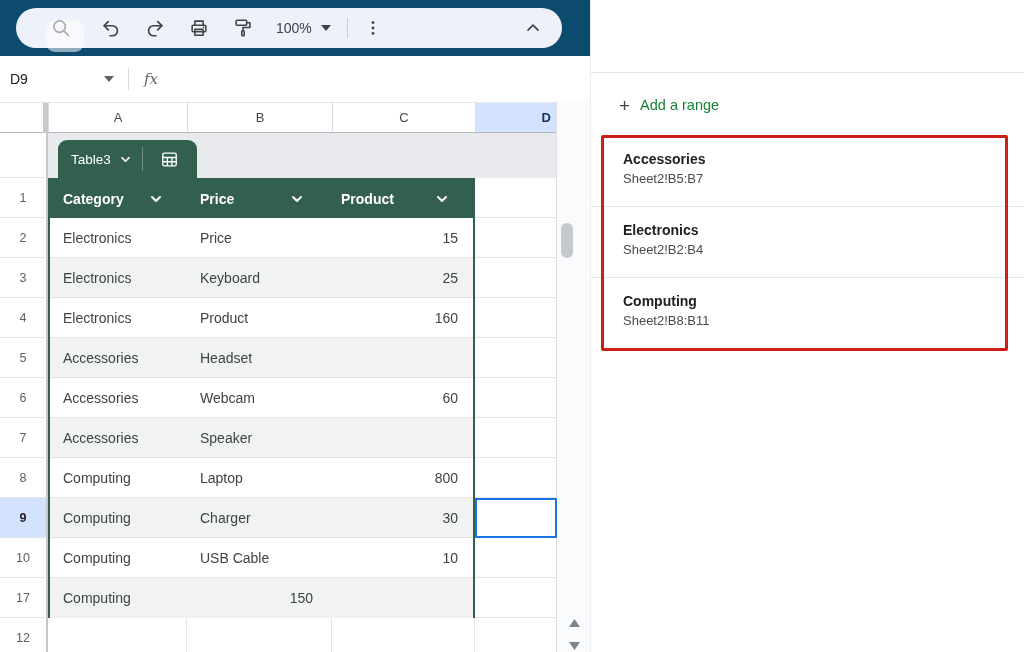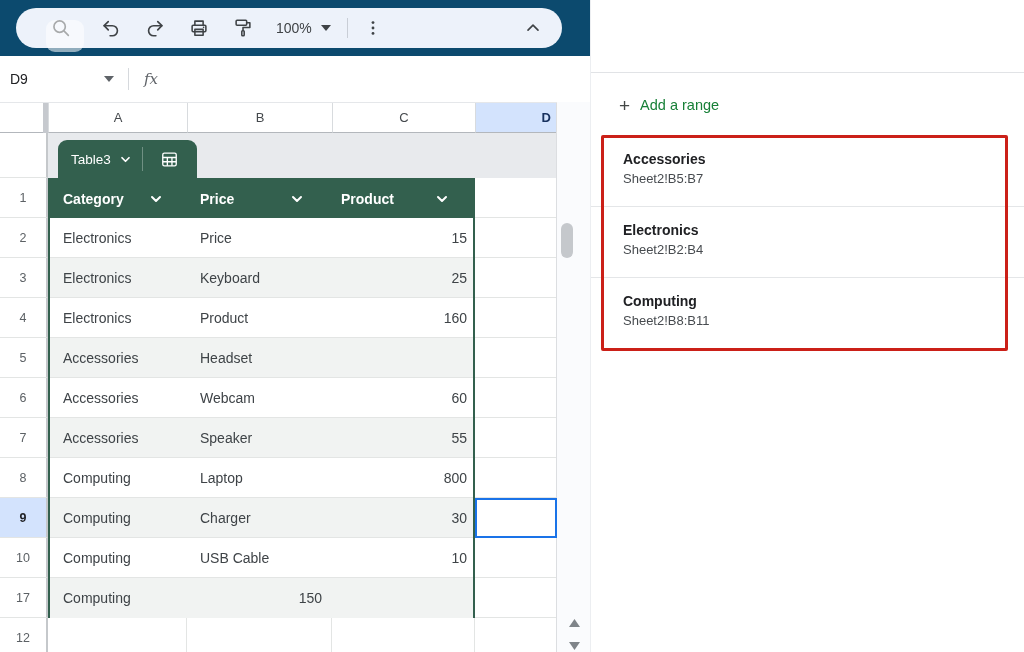--- a/index.html
+++ b/index.html
@@ -47,21 +47,21 @@
   .chip-iconbox { width:54px; display:flex; align-items:center; justify-content:center; cursor:pointer; }
 
   
   .gtable { position:absolute; left:48px; top:76px; width:427px; height:440px; border:2px solid var(--green); z-index:2; background:#fff; }
   .t-headrow { display:flex; height:38px; background:var(--green); }
   .t-h { display:flex; align-items:center; justify-content:space-between; color:#fff; font-size:14px; font-weight:700; padding:0 25px 0 13px; cursor:pointer; }
   .t-row { display:flex; height:40px; background:#fff; border-bottom:1px solid #e3e5e4; }
   .t-row:last-child { border-bottom:none; }
   .t-row.bandrow { background:#f1f3f2; }
   .td { display:flex; align-items:center; font-size:14px; color:#3e4347; padding-left:13px; cursor:cell; }
-  .td.num { justify-content:flex-end; padding-left:0; padding-right:6px; }
+  .td.num { justify-content:flex-end; padding-left:0; padding-right:15px; }
 
   
   .sel-rect { position:absolute; left:475px; top:396px; width:82px; height:40px; border:2px solid #1a73e8; z-index:4; background:transparent; }
 
   
   .gutter { position:absolute; left:557px; top:0; width:33px; height:550px; background:#fafbfd; }
   .thumb { position:absolute; left:561px; top:121px; width:12px; height:35px; border-radius:6px; background:#c5c8cc; cursor:grab; }
   .scroll-arrow { position:absolute; left:567px; width:14px; height:12px; display:flex; align-items:center; justify-content:center; cursor:pointer; }
 
   
@@ -263,21 +263,20 @@
             <div class="td" style="width: 145px;">Headset</div>
           </div>
           <div class="t-row">
             <div class="td" style="width: 137px;">Accessories</div>
             <div class="td" style="width: 145px;">Webcam</div>
             <div class="td num" style="width: 141px;">60</div>
           </div>
           <div class="t-row bandrow">
             <div class="td" style="width: 137px;">Accessories</div>
             <div class="td" style="width: 145px;">Speaker</div>
-            <div class="td num" style="width: 141px;">55</div>
           </div>
           <div class="t-row">
             <div class="td" style="width: 137px;">Computing</div>
             <div class="td" style="width: 145px;">Laptop</div>
             <div class="td num" style="width: 141px;">800</div>
           </div>
           <div class="t-row bandrow">
             <div class="td" style="width: 137px;">Computing</div>
             <div class="td" style="width: 145px;">Charger</div>
             <div class="td num" style="width: 141px;">30</div>

